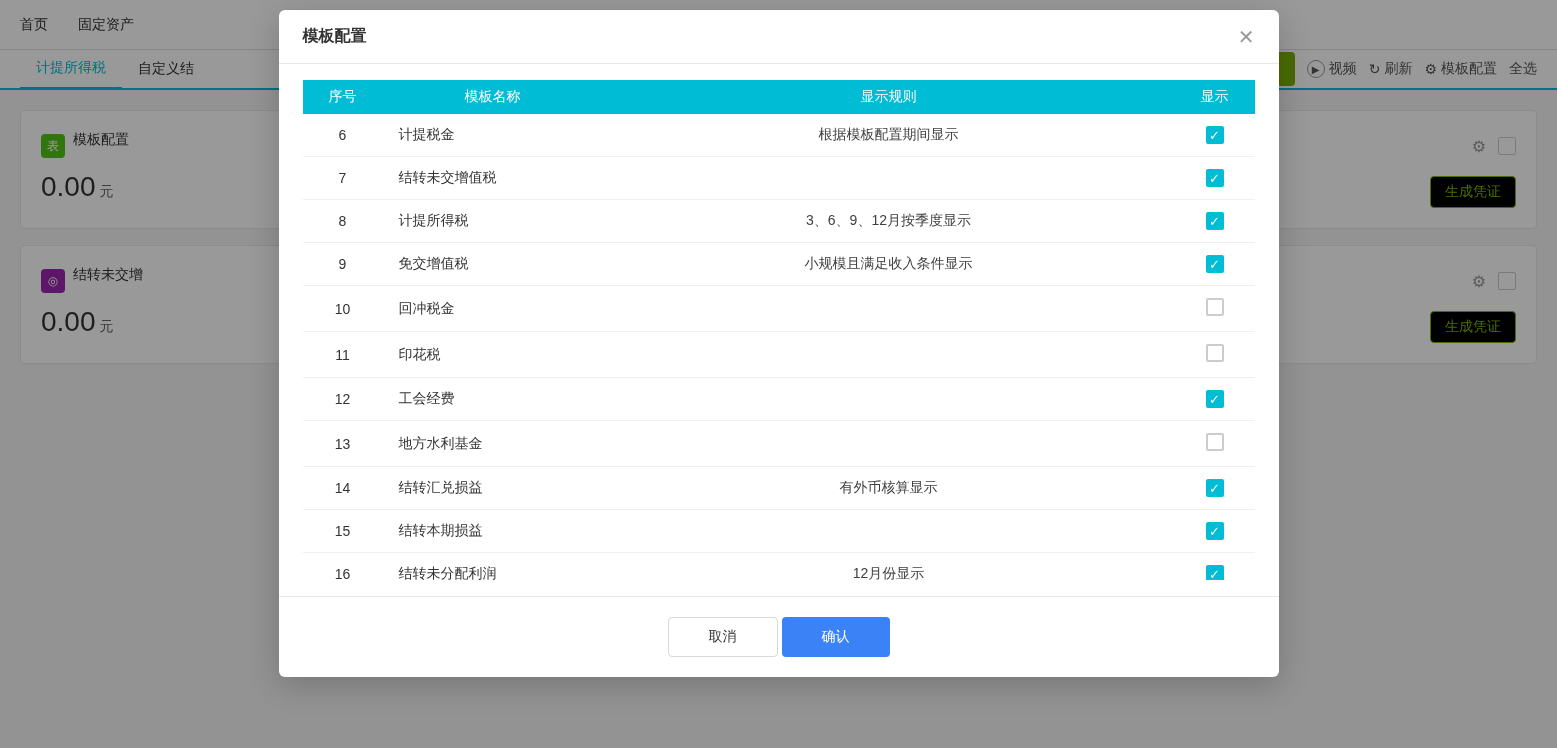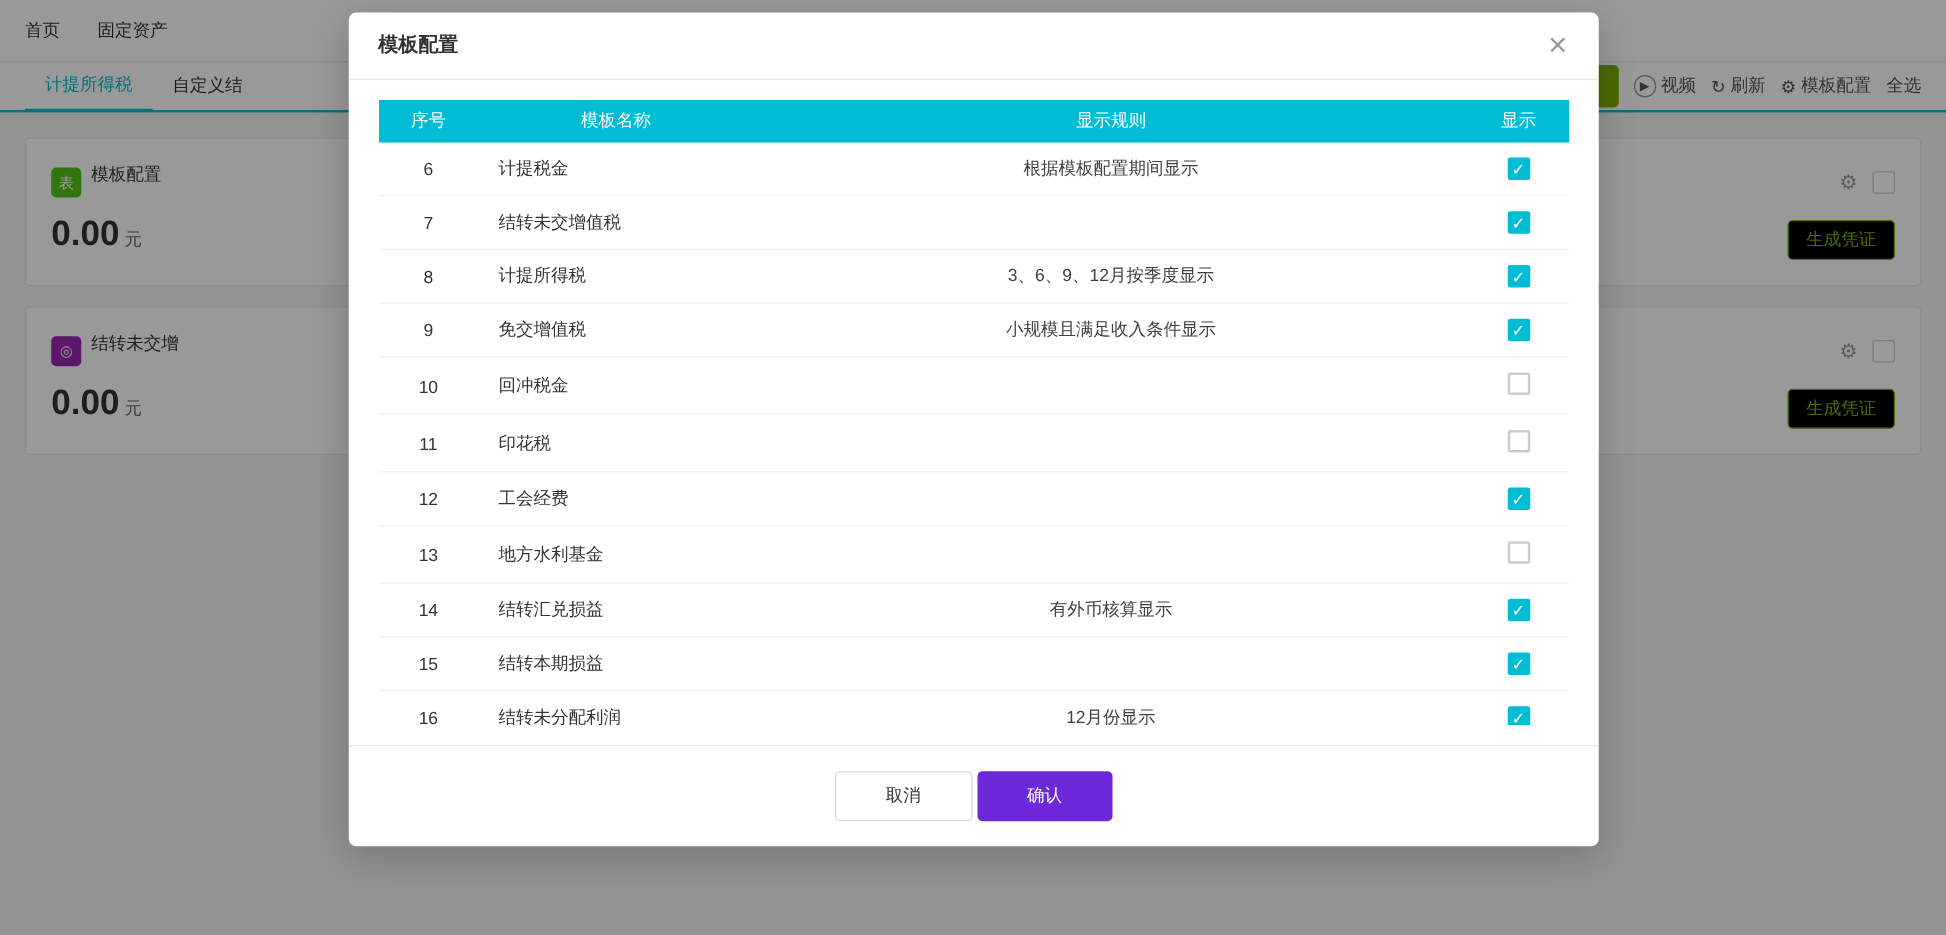--- a/index.html
+++ b/index.html
@@ -68,21 +68,21 @@
     }
 
     .card-title {
       font-size: 14px;
       color: #333;
       margin-bottom: 12px;
     }
 
     .amount {
       font-size: 28px;
-      font-weight: bold;
+      font-weight: normal;
       color: #333;
     }
 
     .generate-btn {
       border: 1px solid #7cb305;
       color: #7cb305;
       background: #000000;
       padding: 6px 14px;
       border-radius: 4px;
       cursor: pointer;
@@ -237,21 +237,21 @@
       background: #fff;
       color: #333;
       border-radius: 4px;
       font-size: 14px;
       cursor: pointer;
     }
 
     .btn-confirm {
       padding: 10px 40px;
       border: none;
-      background: #6d28d9;
+      background: #3b82f6;
       color: #fff;
       border-radius: 4px;
       font-size: 14px;
       cursor: pointer;
     }
 
     .scrollbar-area {
       max-height: 500px;
       overflow-y: auto;
     }

